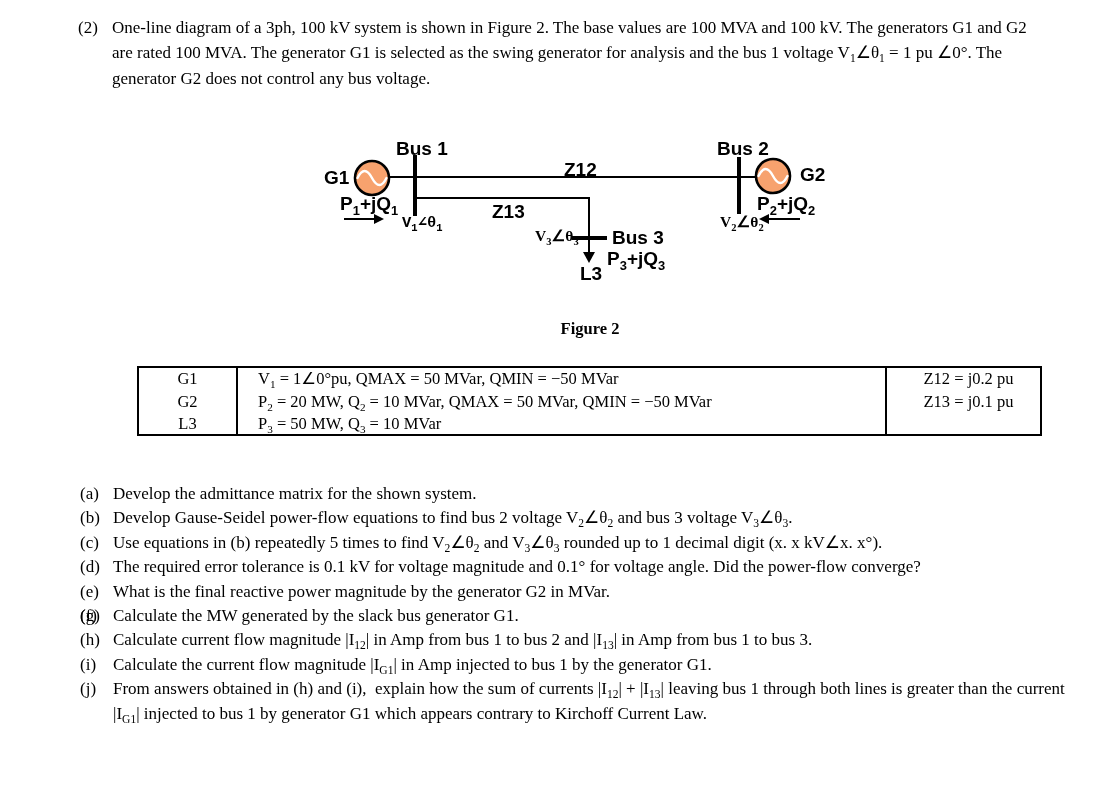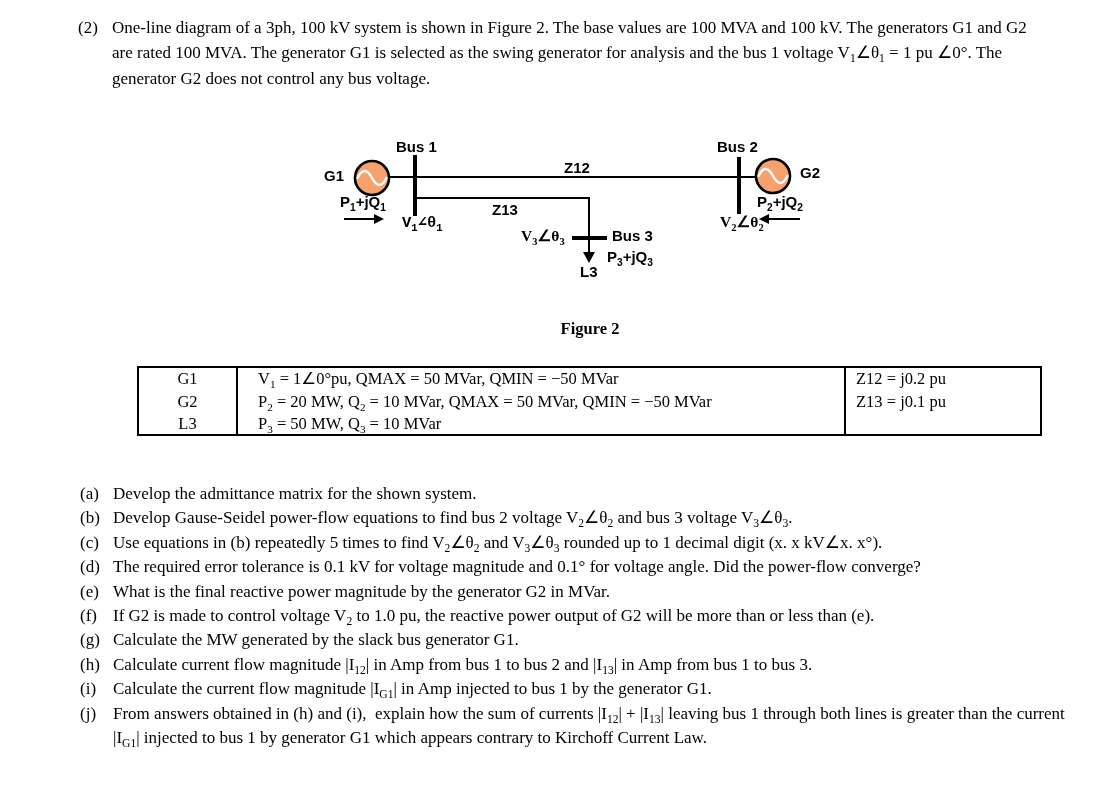--- a/index.html
+++ b/index.html
@@ -21,21 +21,21 @@
   }
   .intro .marker{position:absolute;left:0;top:0;}
 
   
   .dline{position:absolute;background:#000;}
   .busbar{position:absolute;background:#000;}
   .gen{position:absolute;}
   .slabel{ 
     position:absolute;
     font-family:"Liberation Sans", sans-serif;
-    font-weight:bold;font-size:15px;white-space:nowrap;
+    font-weight:bold;font-size:19px;white-space:nowrap;
   }
   .vlabel{ 
     position:absolute;
     font-family:"Liberation Serif", serif;
     font-weight:bold;font-size:15.5px;white-space:nowrap;
   }
   .tri{position:absolute;width:0;height:0;}
   .tri-right{border-top:5px solid transparent;border-bottom:5px solid transparent;border-left:10px solid #000;}
   .tri-left{border-top:5px solid transparent;border-bottom:5px solid transparent;border-right:10px solid #000;}
   .tri-down{border-left:6.5px solid transparent;border-right:6.5px solid transparent;border-top:11px solid #000;}
@@ -48,21 +48,21 @@
   
   .tbl{
     position:absolute;left:137px;top:366px;width:905px;height:70px;
     border:2px solid #000;box-sizing:border-box;
     display:flex;flex-direction:row;
     font-size:16.5px;line-height:22.5px;
   }
   .tcol{padding-top:0px;box-sizing:border-box;}
   .tcol1{width:99px;border-right:2px solid #000;text-align:center;}
   .tcol2{flex:1;border-right:2px solid #000;padding-left:20px;}
-  .tcol3{width:194px;padding-left:10px;}
+  .tcol3{width:153px;padding-left:10px;text-align:center;}
 
   
   .questions{
     position:absolute;left:80px;top:482px;width:995px;
     font-size:17px;line-height:24.4px;
   }
   .q{position:relative;padding-left:33px;}
   .qm{position:absolute;left:0;top:0;}
 </style>
 </head>
@@ -109,21 +109,21 @@
     <div class="slabel" style="left:324px;top:167px;">G1</div>
     <div class="slabel" style="left:800px;top:164px;">G2</div>
     <div class="slabel" style="left:564px;top:159px;">Z12</div>
     <div class="slabel" style="left:492px;top:201px;">Z13</div>
     <div class="slabel" style="left:340px;top:193px;">P<sub>1</sub>+jQ<sub>1</sub></div>
     <div class="slabel" style="left:757px;top:193px;">P<sub>2</sub>+jQ<sub>2</sub></div>
     <div class="slabel" style="left:607px;top:248px;">P<sub>3</sub>+jQ<sub>3</sub></div>
     <div class="slabel" style="left:580px;top:263px;">L3</div>
     <div class="vlabel" style="left:402px;top:213px;font-family:Liberation Mono, monospace;">V<sub>1</sub>∠θ<sub>1</sub></div>
     <div class="vlabel" style="left:720px;top:213px;">V<sub>2</sub>∠θ<sub>2</sub></div>
-    <div class="vlabel" style="left:521px;top:227px;">V<sub>3</sub>∠θ<sub>3</sub></div>
+    <div class="vlabel" style="left:535px;top:227px;">V<sub>3</sub>∠θ<sub>3</sub></div>
 
     <div class="fig-caption">Figure 2</div>
   </div>
 
   <div class="tbl">
     <div class="tcol tcol1">
       <div>G1</div>
       <div>G2</div>
       <div>L3</div>
     </div>
@@ -137,20 +137,20 @@
       <div>Z13 = j0.1 pu</div>
     </div>
   </div>
 
   <div class="questions">
     <div class="q"><span class="qm">(a)</span><span>Develop the admittance matrix for the shown system.</span></div>
     <div class="q"><span class="qm">(b)</span><span>Develop Gause-Seidel power-flow equations to find bus 2 voltage V<sub>2</sub>∠θ<sub>2</sub> and bus 3 voltage V<sub>3</sub>∠θ<sub>3</sub>.</span></div>
     <div class="q"><span class="qm">(c)</span><span>Use equations in (b) repeatedly 5 times to find V<sub>2</sub>∠θ<sub>2</sub> and V<sub>3</sub>∠θ<sub>3</sub> rounded up to 1 decimal digit (x. x kV∠x. x°).</span></div>
     <div class="q"><span class="qm">(d)</span><span>The required error tolerance is 0.1 kV for voltage magnitude and 0.1° for voltage angle. Did the power-flow converge?</span></div>
     <div class="q"><span class="qm">(e)</span><span>What is the final reactive power magnitude by the generator G2 in MVar.</span></div>
-    <div class="q"><span class="qm">(f)</span><span>If G2 is made to control voltage V<sub>2</sub> to 1.0 pu, the reactive power output of G2 will be more than or less than (e).</span></div>
+    <div class="q"><span class="qm">(f)</span></div>
     <div class="q"><span class="qm">(g)</span><span>Calculate the MW generated by the slack bus generator G1.</span></div>
     <div class="q"><span class="qm">(h)</span><span>Calculate current flow magnitude |I<sub>12</sub>| in Amp from bus 1 to bus 2 and |I<sub>13</sub>| in Amp from bus 1 to bus 3.</span></div>
     <div class="q"><span class="qm">(i)</span><span>Calculate the current flow magnitude |I<sub>G1</sub>| in Amp injected to bus 1 by the generator G1.</span></div>
     <div class="q"><span class="qm">(j)</span><span>From answers obtained in (h) and (i), explain how the sum of currents |I<sub>12</sub>| + |I<sub>13</sub>| leaving bus 1 through both lines is greater than the current |I<sub>G1</sub>| injected to bus 1 by generator G1 which appears contrary to Kirchoff Current Law.</span></div>
   </div>
 
 </div>
 
 </body></html>

